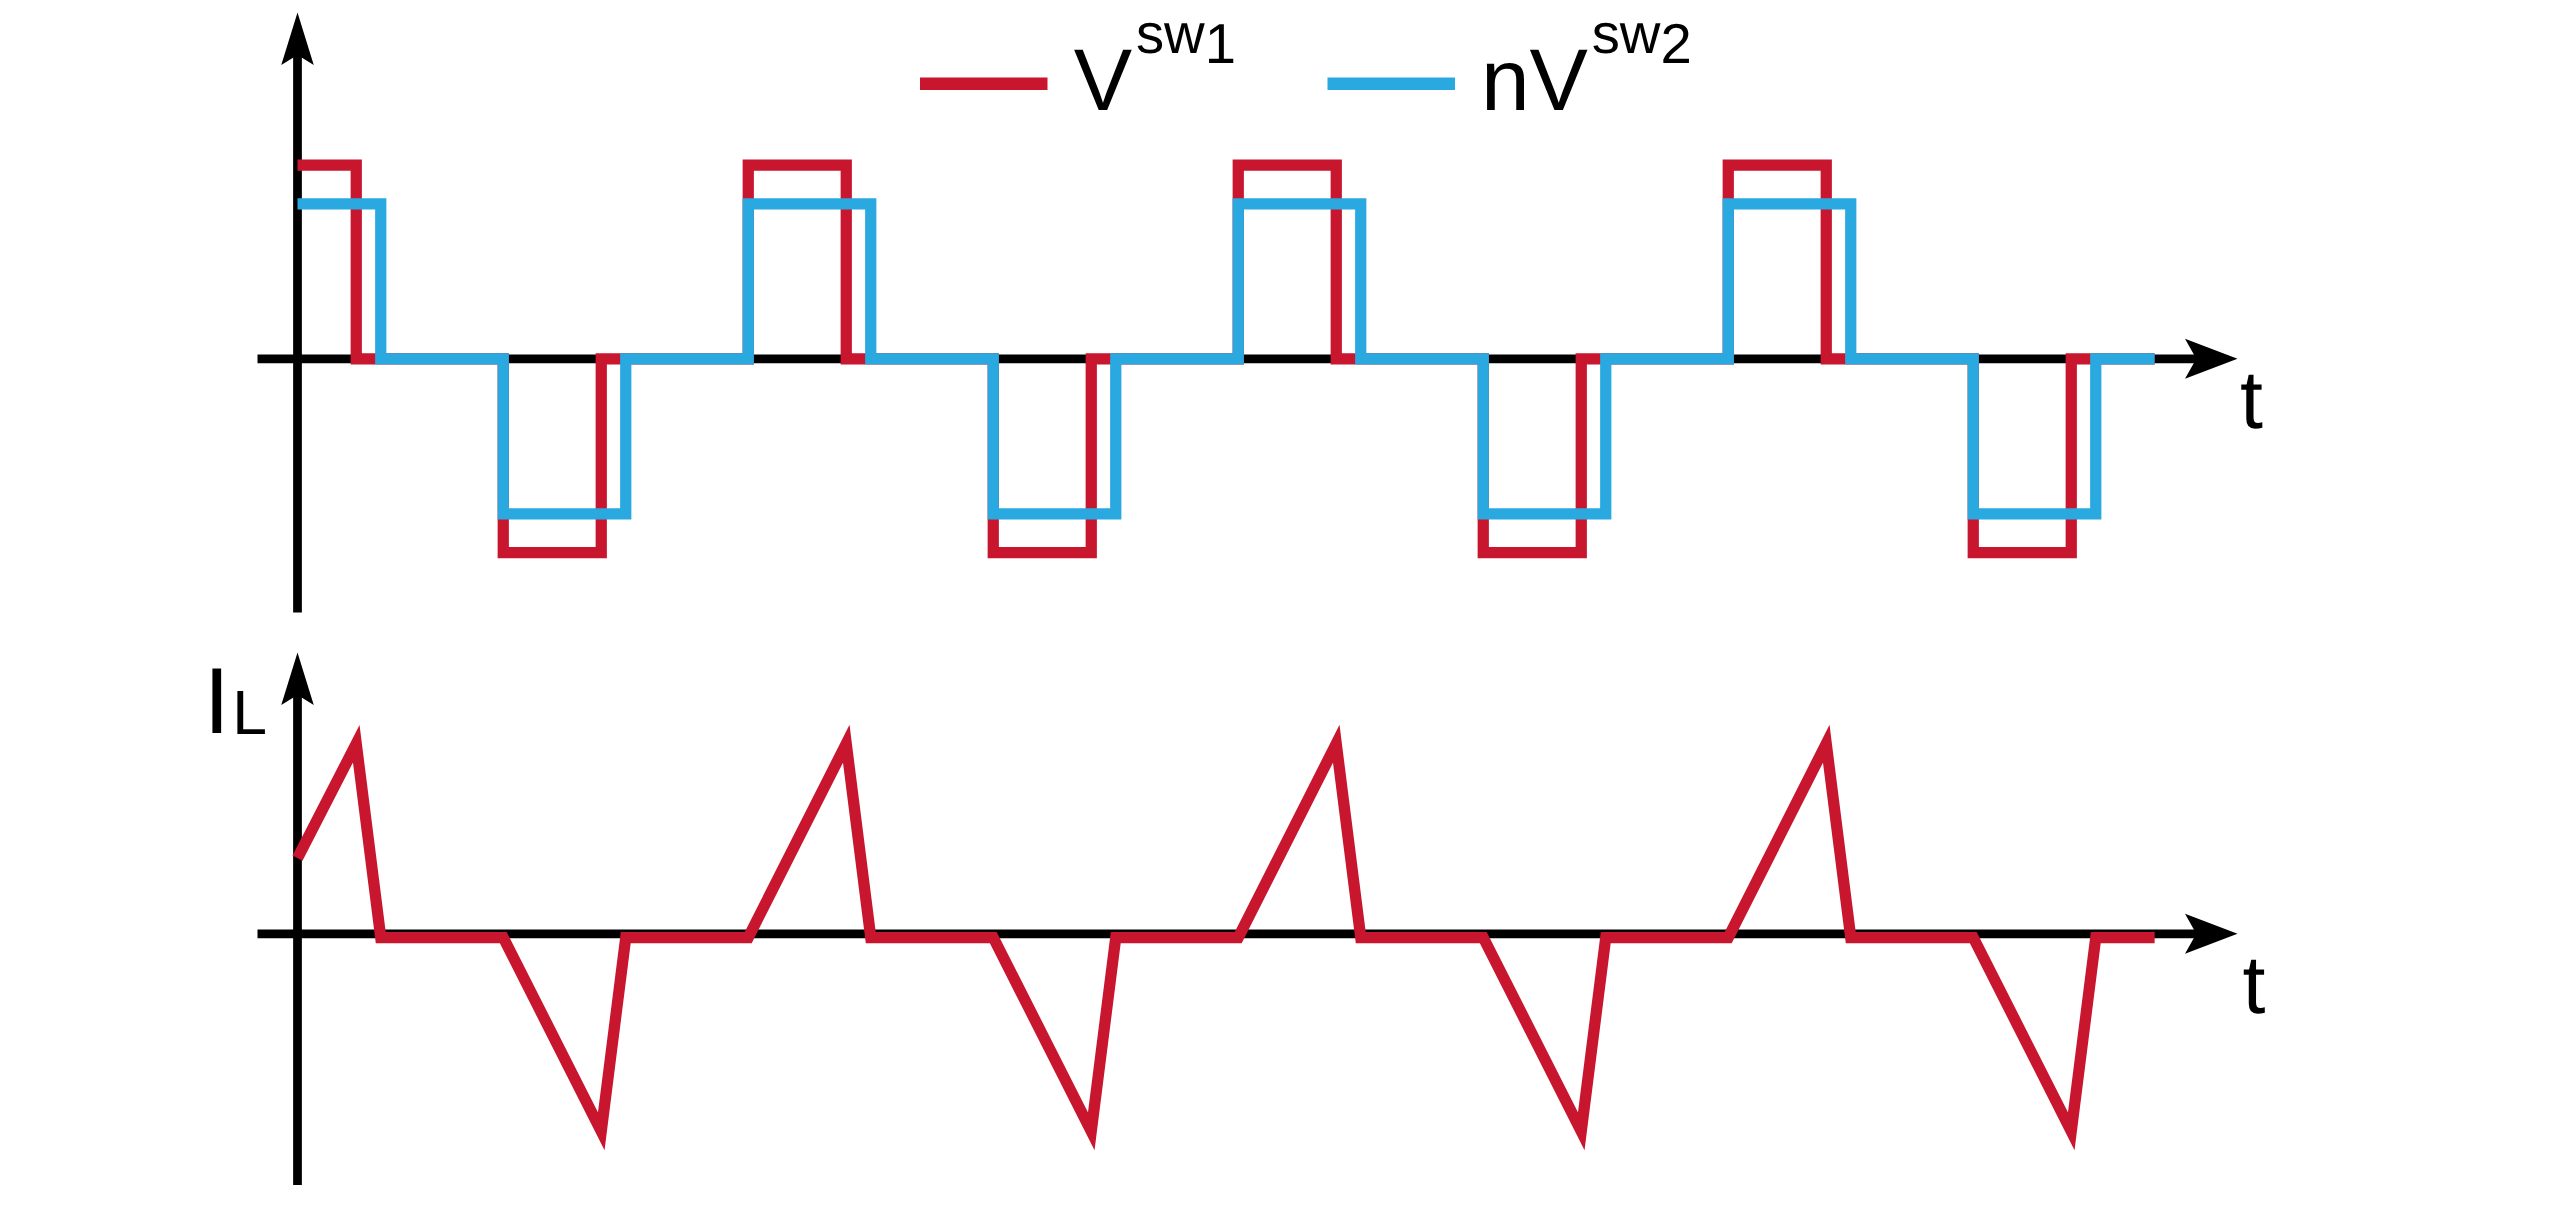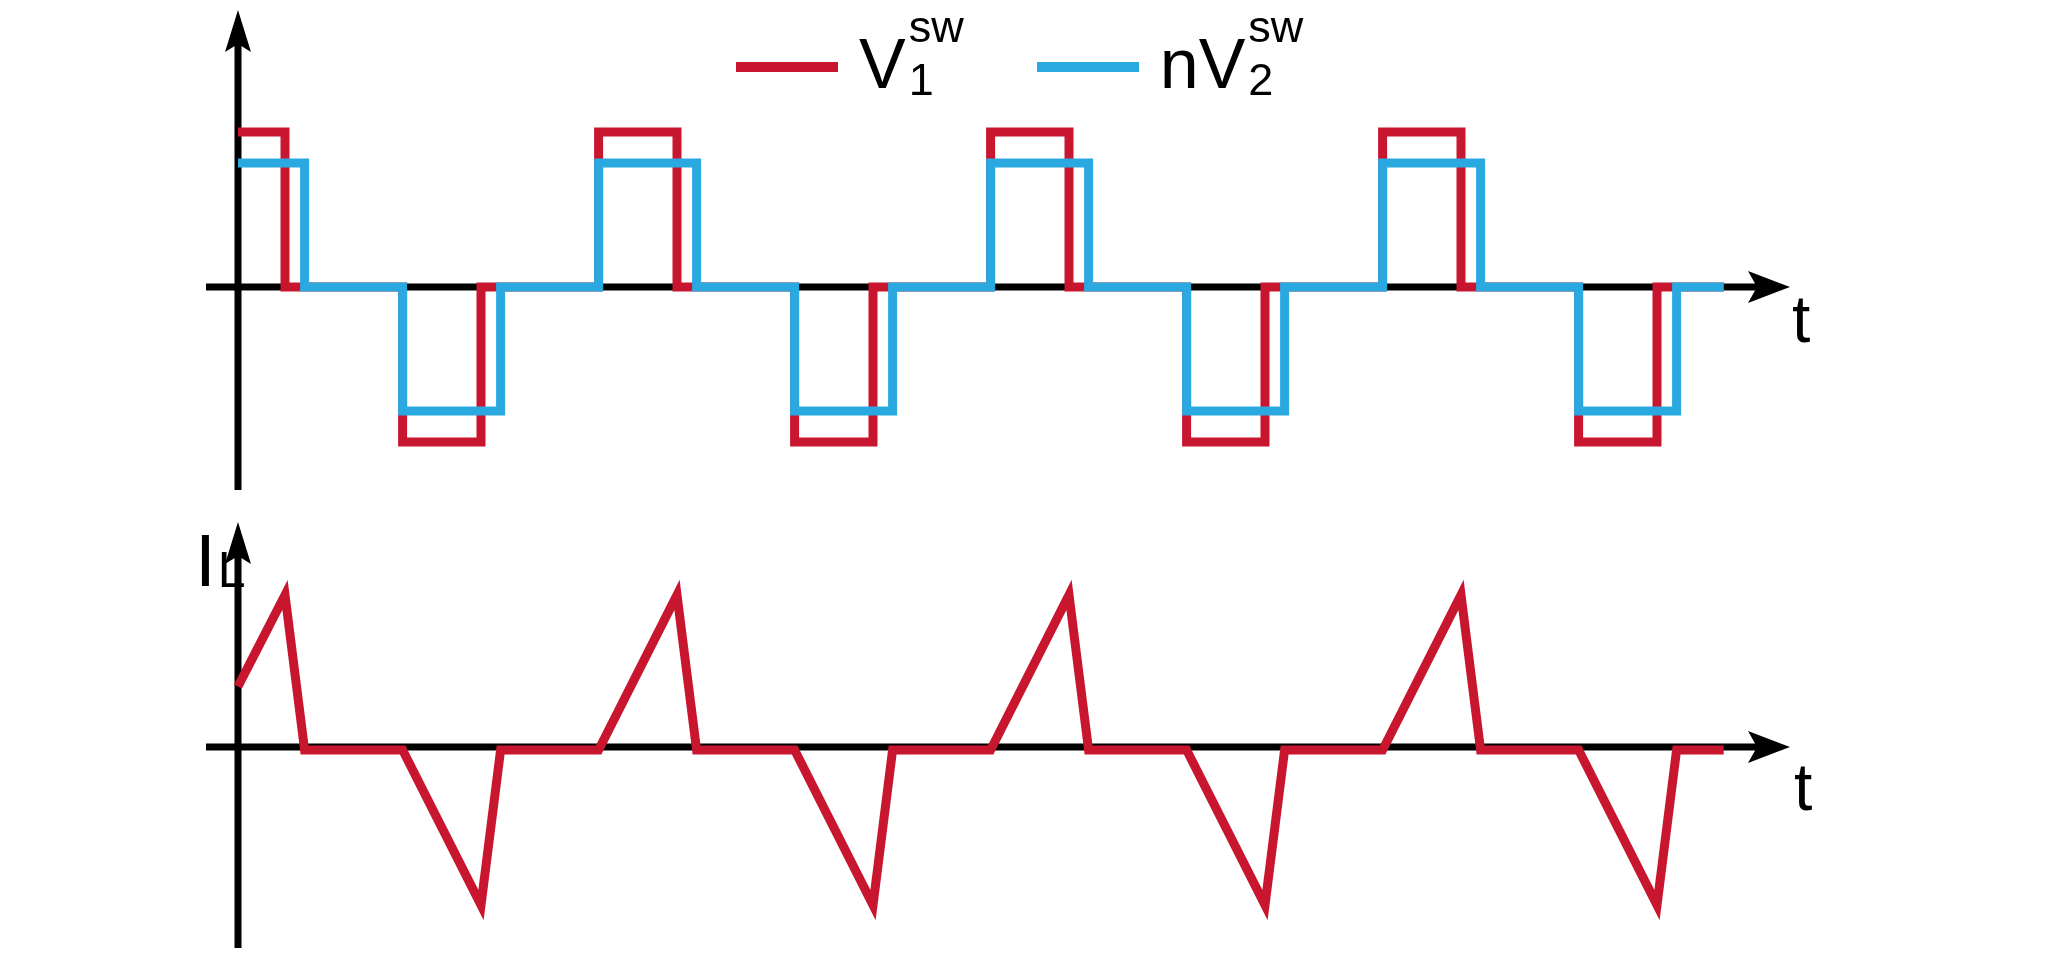--- a/index.html
+++ b/index.html
@@ -13,25 +13,25 @@
   }
   .figure svg{position:absolute;left:0;top:0;}
   .axis{stroke:#000;stroke-width:7;fill:none;}
   .arrowhead{fill:#000;stroke:none;}
   .wave{fill:none;stroke-width:9;stroke-linejoin:miter;stroke-linecap:butt;}
   
   .legend{position:absolute;left:736px;top:29px;display:flex;gap:73px;}
   .legend-entry{display:flex;align-items:flex-start;}
   .legend-swatch{display:block;width:102px;height:10px;margin-top:33px;margin-right:21px;}
   .legend-main{font-size:70px;line-height:70px;display:block;}
-  .legend-stack{display:flex;flex-direction:column;margin-top:-25px;margin-left:3px;}
+  .legend-stack{display:flex;flex-direction:row;margin-top:-25px;margin-left:3px;}
   .legend-sup,.legend-sub{font-size:45px;line-height:45px;display:block;}
   .legend-sub{margin-top:8px;}
   
-  .il-label{position:absolute;left:163px;top:523px;font-size:75px;line-height:75px;white-space:nowrap;margin-left:32px;}
+  .il-label{position:absolute;left:163px;top:523px;font-size:75px;line-height:75px;white-space:nowrap;}
   .il-sub{font-size:50px;position:relative;top:1px;margin-left:2px;}
   .t-label{position:absolute;font-size:66px;line-height:66px;}
   .t-label.top{left:1792px;top:286px;}
   .t-label.bottom{left:1794px;top:754px;}
 </style>
 </head>
 <body>
 
 <div class="figure">
 

